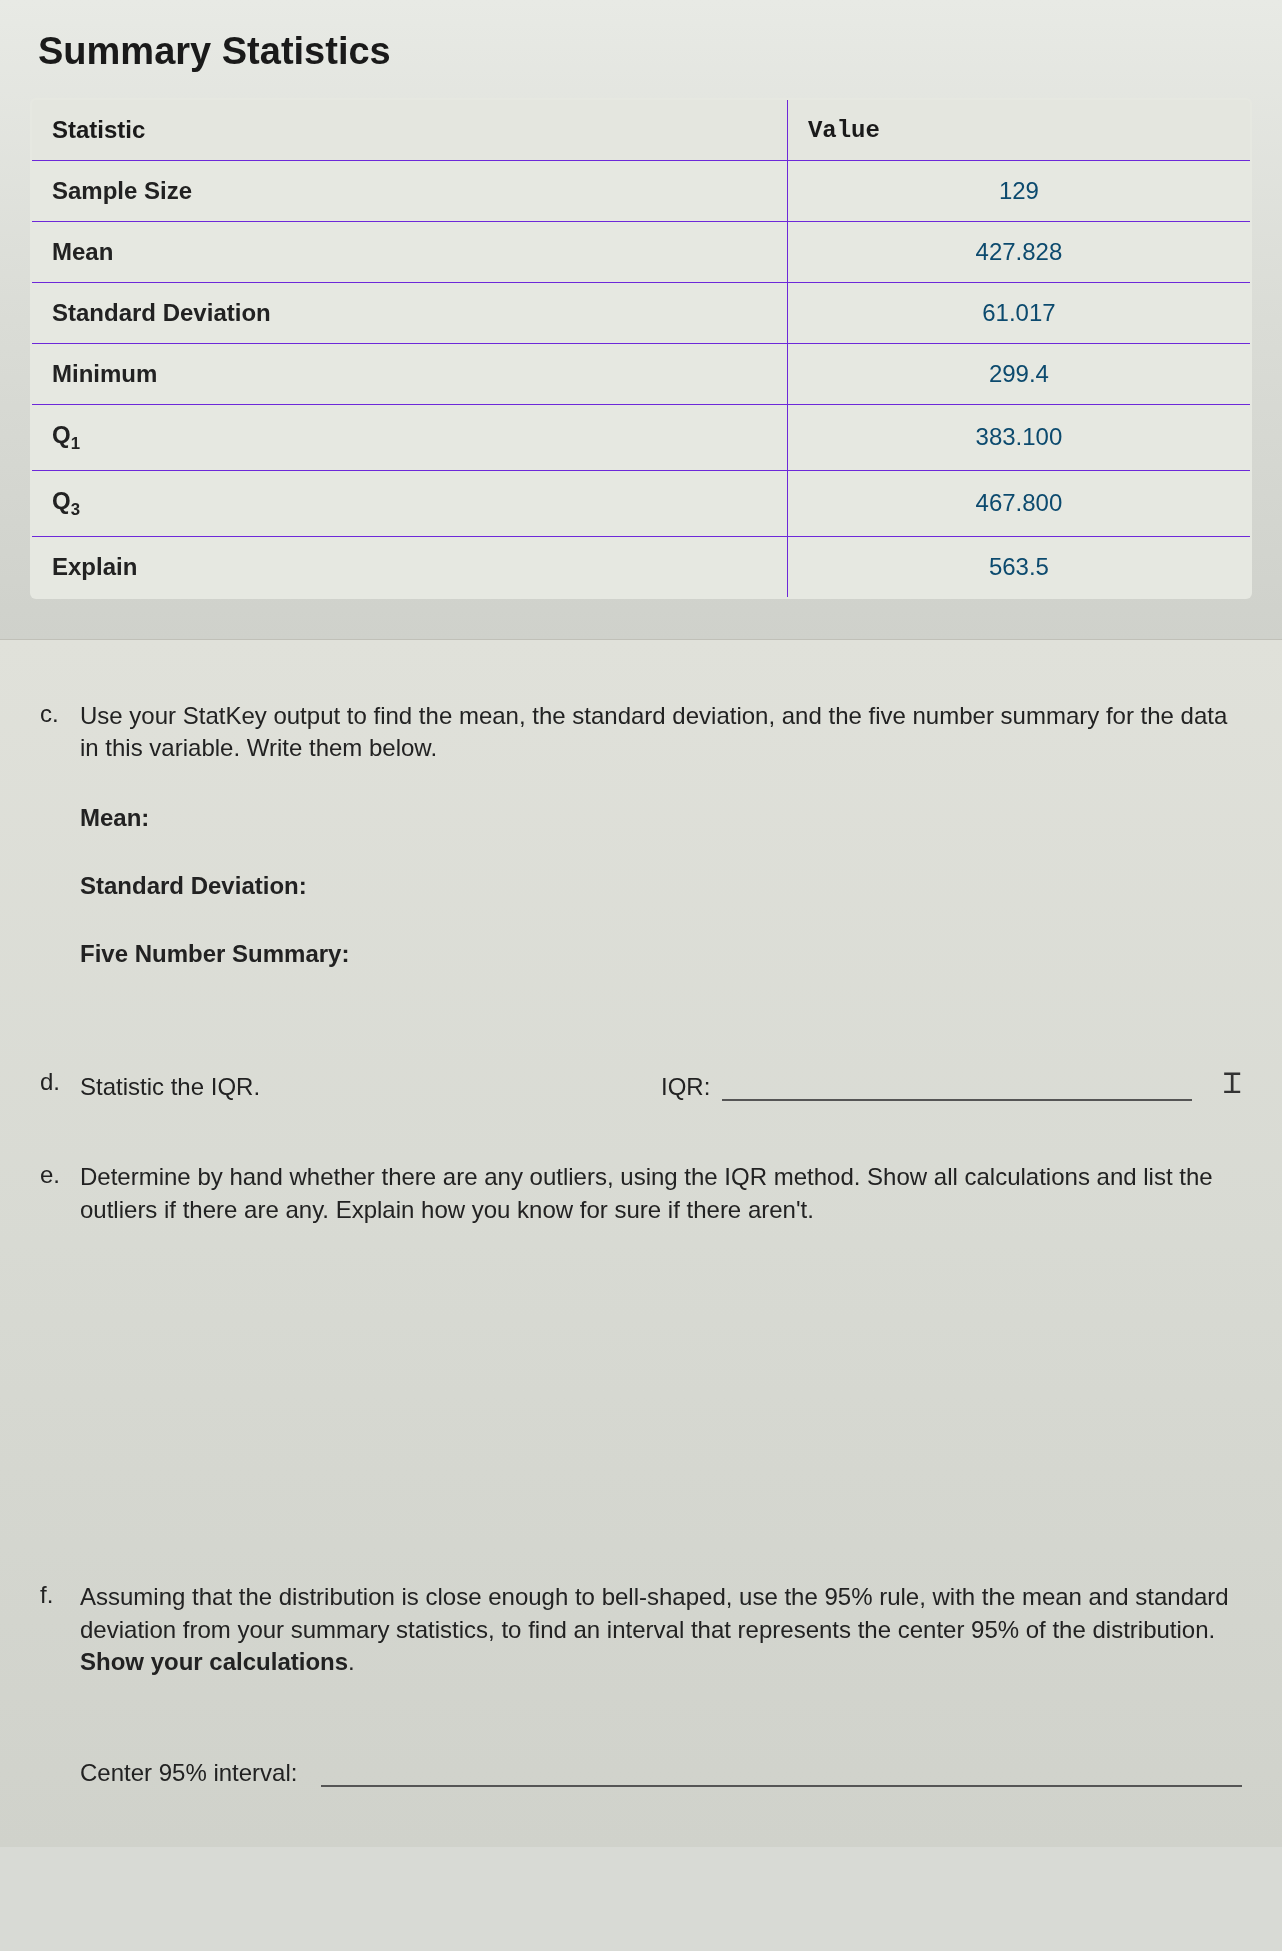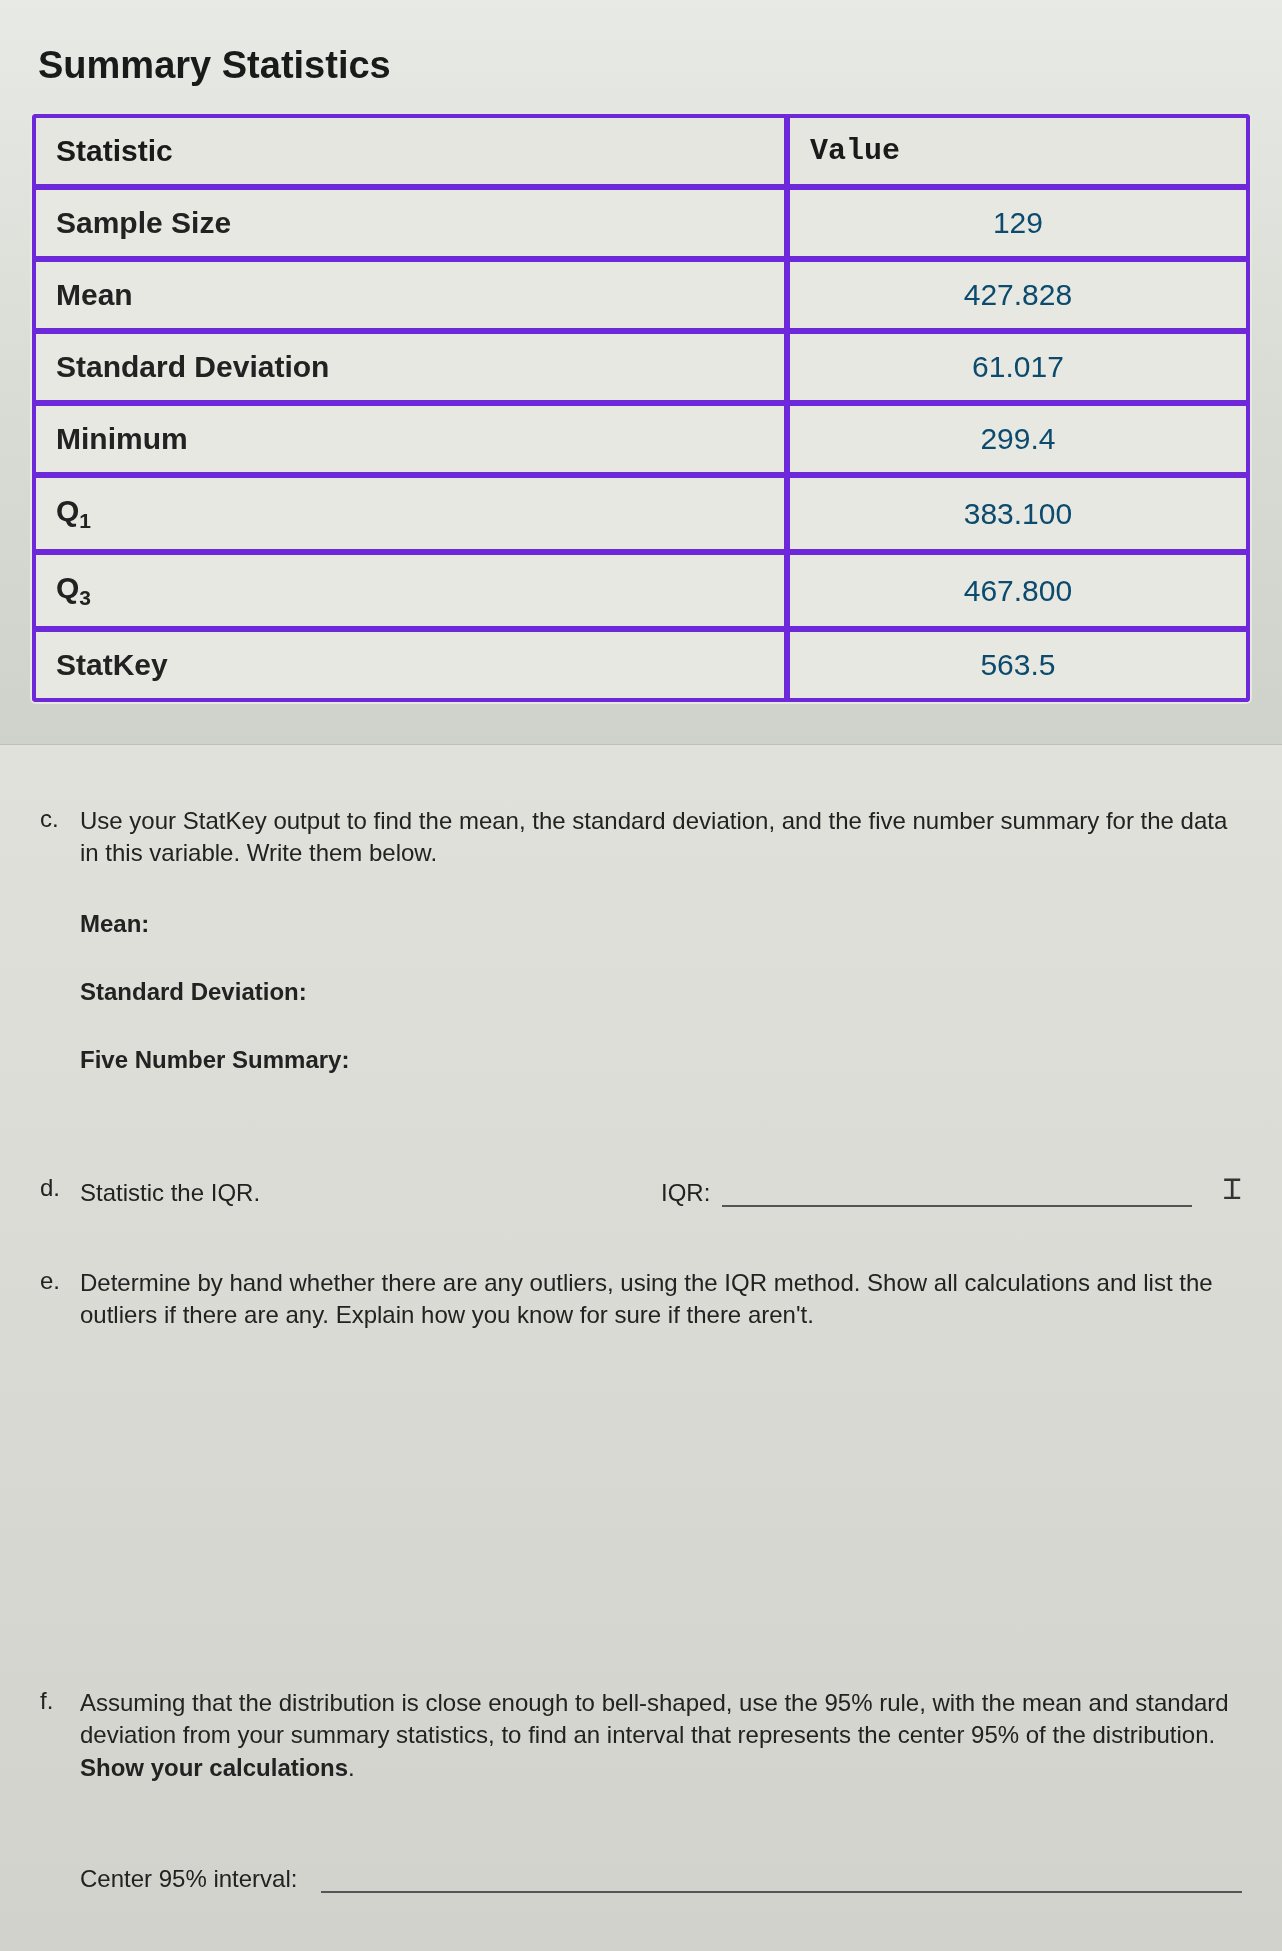--- a/index.html
+++ b/index.html
@@ -5,42 +5,42 @@
     * { margin: 0; padding: 0; box-sizing: border-box; }
     body {
       font-family: Arial, Helvetica, sans-serif;
       background: #d8dad5;
       width: 1282px;
       min-height: 1951px;
       color: #222;
     }
     .top-region {
       background: linear-gradient(180deg, #e8eae5 0%, #dadcd6 50%, #cfd1cb 100%);
-      padding: 44px 30px 40px 30px;
+      padding: 30px 30px 40px 30px;
       border-bottom: 1px solid #c0c0b8;
     }
     .title {
       font-size: 38px;
       font-weight: 700;
       color: #1a1a1a;
       margin-bottom: 25px;
       margin-left: 8px;
     }
     .stats-table {
       width: 100%;
       border-collapse: collapse;
       border: 2px solid #b6b8b0;
       border-radius: 6px;
       overflow: hidden;
       background: #e6e8e1;
     }
     .stats-table th, .stats-table td {
-      border: 6px solid #6d28d9;
+      border: 1px solid #6d28d9;
       padding: 16px 20px;
-      font-size: 30px;
+      font-size: 24px;
       text-align: left;
     }
     .stats-table th {
       font-weight: 700;
       background: #e4e6df;
       color: #1a1a1a;
     }
     .stats-table td.val {
       text-align: center;
       font-weight: 400;
@@ -143,21 +143,21 @@
       </tr>
       <tr>
         <td class="stat">Q<span class="sub">1</span></td>
         <td class="val">383.100</td>
       </tr>
       <tr>
         <td class="stat">Q<span class="sub">3</span></td>
         <td class="val">467.800</td>
       </tr>
       <tr>
-        <td class="stat">StatKey</td>
+        <td class="stat">Explain</td>
         <td class="val">563.5</td>
       </tr>
     </tbody>
   </table>
 </div>
 
 <div class="worksheet">
 
   <div class="qitem">
     <div class="qletter">c.</div>

